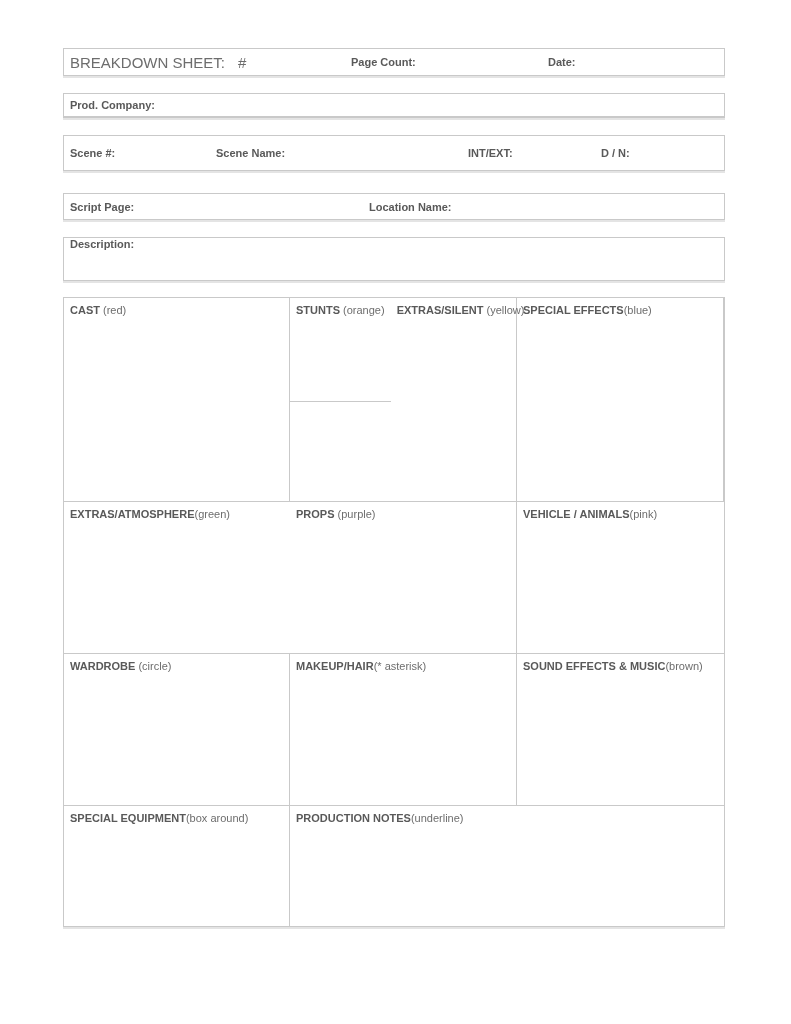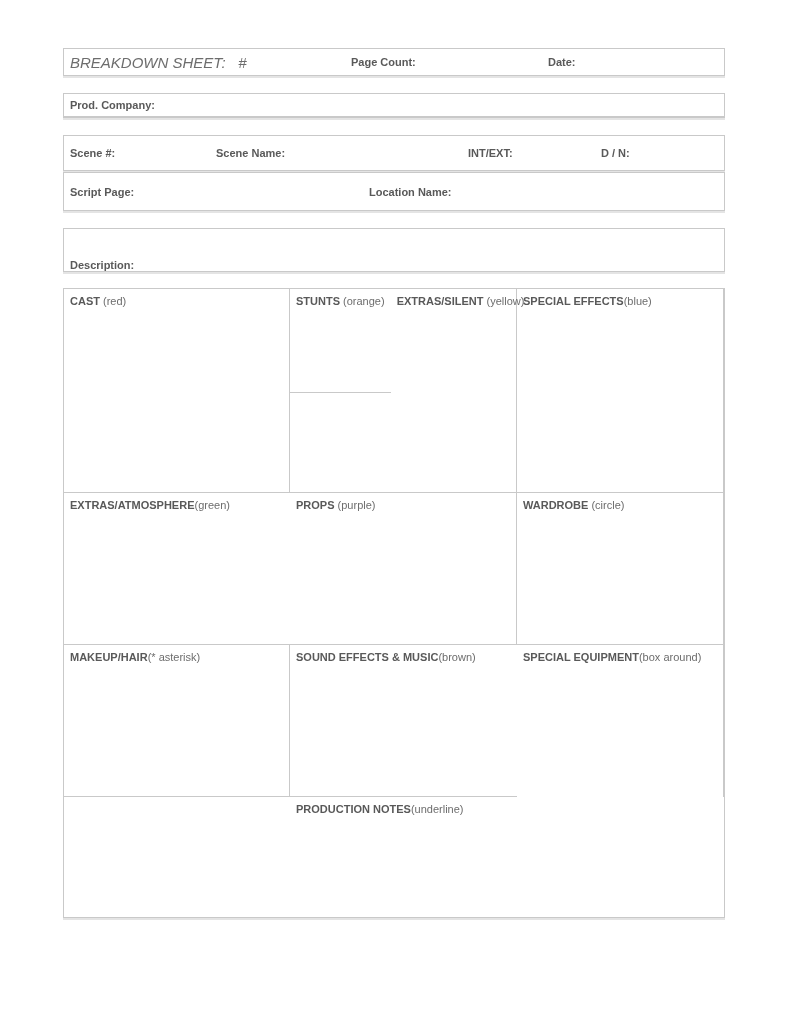--- a/index.html
+++ b/index.html
@@ -30,38 +30,38 @@
     white-space:nowrap;
   }
   .abs{position:absolute;top:50%;transform:translateY(-50%);}
   
   .header-box{
     margin-top:48px;height:28px;
     display:flex;align-items:center;
   }
   .sheet-title{
     font-size:15px;font-weight:normal;color:var(--secondary-text);
-    padding-left:6px;white-space:nowrap;font-style:italic;
+    padding-left:6px;white-space:nowrap;
   }
   .sheet-hash{
     font-size:15px;font-weight:normal;color:var(--secondary-text);
     margin-left:13px;
   }
   
   .company-box{margin-top:17px;}
   .company-row{
     height:23px;display:flex;align-items:center;padding-left:6px;
   }
   .company-row.first{border-bottom:1px solid var(--border);}
   
   .scene-box{margin-top:17px;height:36px;}
   
-  .script-box{margin-top:1px;height:39px;}
+  .script-box{margin-top:22px;height:27px;}
   
-  .description-box{margin-top:17px;height:44px;display:flex;align-items:flex-end;padding-left:6px;}
+  .description-box{margin-top:17px;height:44px;display:flex;align-items:flex-start;padding-left:6px;}
   
   .grid{
     margin-top:16px;
     border:1px solid var(--border);
     box-shadow:0 2px 0 var(--border-soft);
     display:grid;
     grid-template-columns:226px 227px 207px;
     grid-template-rows:204px 152px 152px 120px;
     background:#fff;
   }
@@ -135,20 +135,23 @@
     </div>
 
     <div class="cell last-col">
       <div class="cell-label"><b>EXTRAS/ATMOSPHERE</b><span class="hint">(green)</span></div>
     </div>
 
     <div class="cell">
       <div class="cell-label"><b>PROPS</b><span class="hint"> (purple)</span></div>
     </div>
 
+    <div class="cell last-col">
+      <div class="cell-label"><b>VEHICLE / ANIMALS</b><span class="hint">(pink)</span></div>
+    </div>
 
     <div class="cell">
       <div class="cell-label"><b>WARDROBE</b><span class="hint"> (circle)</span></div>
     </div>
 
     <div class="cell">
       <div class="cell-label"><b>MAKEUP/HAIR</b><span class="hint">(* asterisk)</span></div>
     </div>
 
     <div class="cell last-col">

